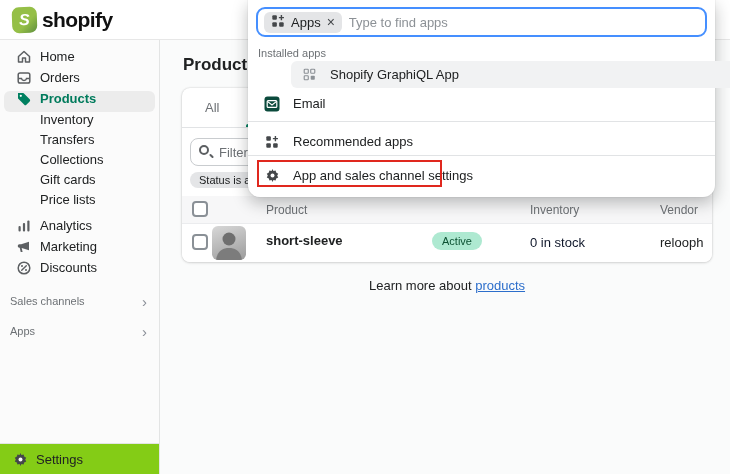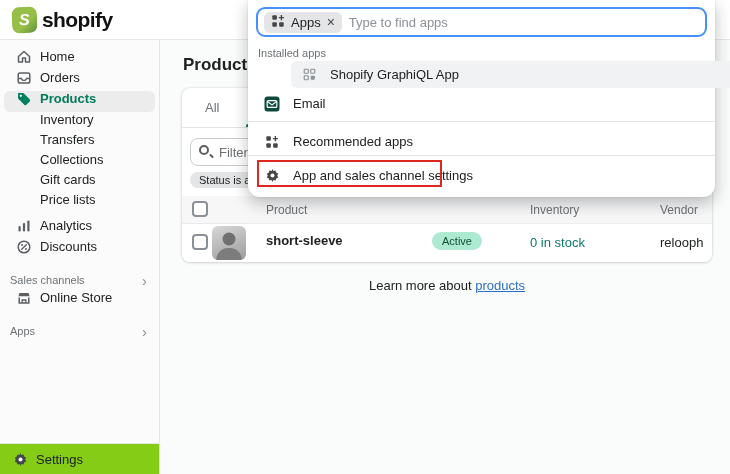--- a/index.html
+++ b/index.html
@@ -37,21 +37,21 @@
   .mag { position:absolute; left:9px; top:7px; width:10px; height:10px; border:2px solid #5c5f62; border-radius:50%; }
   .mag::after { content:""; position:absolute; left:8px; top:8px; width:5px; height:2px; background:#5c5f62; transform:rotate(45deg); border-radius:1px; }
   #status-chip { position:absolute; left:8px; top:84px; background:#e4e5e7; border-radius:8px; padding:2px 9px; font-size:11px; color:#202223; white-space:nowrap; }
 
   #thead { position:absolute; left:0; top:108px; width:530px; height:28px; background:#f7f7f8; border-bottom:1px solid #ebecee; font-size:12px; color:#6d7175; }
   .col { position:absolute; top:7px; }
   #trow { position:absolute; left:0; top:136px; width:530px; height:38px; background:#fff; border-radius:0 0 8px 8px; font-size:13px; color:#202223; }
   .cbox { width:16px; height:16px; border:2px solid #8a9096; border-radius:4px; background:#fff; position:absolute; left:10px; }
   #thumb { position:absolute; left:30px; top:2px; width:34px; height:34px; border-radius:6px; background:linear-gradient(160deg,#d8d8d8,#9b9b9b); overflow:hidden; }
   .badge { position:absolute; left:250px; top:8px; background:#aee9d1; color:#0c5132; font-size:11px; padding:3px 10px; border-radius:10px; }
-  #stock { position:absolute; left:348px; top:11px; color:#0f766e; }
+  #stock { position:absolute; left:348px; top:11px; color:#0f172a; }
   #vendor-cell { position:absolute; left:478px; top:11px; }
   #product-cell { position:absolute; left:84px; top:9px; font-weight:bold; }
   #learn-more { left:182px; top:278px; width:530px; text-align:center; font-size:13px; color:#202223; z-index:2; }
   #learn-more a { color:#2c6ecb; text-decoration:underline; }
 
   
   #popover { left:248px; top:0; width:467px; height:197px; background:#fff; border-radius:0 0 12px 12px; box-shadow:0 6px 16px rgba(23,24,24,.28), 0 0 0 1px rgba(0,0,0,.03); z-index:50; }
   #searchbox { position:absolute; left:8px; top:7px; width:451px; height:30px; border:2px solid #458fff; border-radius:9px; background:#fff; display:flex; align-items:center; padding:0 6px; gap:7px; }
   #apps-pill { display:flex; align-items:center; gap:6px; background:#e4e5e7; border-radius:6px; height:21px; padding:0 7px; font-size:13px; color:#202223; }
   #apps-pill .x { color:#44474a; font-size:14px; line-height:1; }
@@ -126,41 +126,39 @@
           <rect x="2.5" y="8" width="2.2" height="5.5" rx="1" fill="#5c5f62"></rect>
           <rect x="6.9" y="5" width="2.2" height="8.5" rx="1" fill="#5c5f62"></rect>
           <rect x="11.3" y="2.5" width="2.2" height="11" rx="1" fill="#5c5f62"></rect>
         </svg>
     </span>
       <span>Analytics</span>
   </div>
   <div class="nav-item">
     <span class="ic">
       <svg width="16" height="16" viewBox="0 0 16 16">
+          <path d="M13 2.8 5.2 5.3H3.4a1.7 1.7 0 0 0 0 3.4h.3l1 4.2h1.9l-.9-4 7.3 2.3z" fill="#5c5f62"></path>
+        </svg>
+    </span>
+      <span>Marketing</span>
+  </div>
+  <div class="nav-item">
+    <span class="ic">
+      <svg width="16" height="16" viewBox="0 0 16 16">
           <circle cx="8" cy="8" r="5.8" fill="none" stroke="#5c5f62" stroke-width="1.5"></circle>
           <path d="M5.7 10.3l4.6-4.6" stroke="#5c5f62" stroke-width="1.4" stroke-linecap="round"></path>
           <circle cx="6" cy="6" r="1" fill="#5c5f62"></circle>
           <circle cx="10" cy="10" r="1" fill="#5c5f62"></circle>
         </svg>
     </span>
       <span>Discounts</span>
   </div>
   <div class="nav-section">
     <span>Sales channels</span>
     <span class="chev">›</span>
-  </div>
-  <div class="nav-item">
-    <span class="ic">
-      <svg width="16" height="16" viewBox="0 0 16 16">
-          <path d="M3.4 3h9.2l1 3.3H2.4z" fill="#5c5f62"></path>
-          <path d="M3.2 7.5v5.5h9.6V7.5" fill="none" stroke="#5c5f62" stroke-width="1.5"></path>
-          <path d="M6.2 13v-3h3.6v3" fill="none" stroke="#5c5f62" stroke-width="1.3"></path>
-        </svg>
-    </span>
-      <span>Online Store</span>
   </div>
   <div class="nav-section">
     <span>Apps</span>
     <span class="chev">›</span>
   </div>
   <div id="settings-row" class="abs">
     <span class="ic">
       <svg width="15" height="15" viewBox="0 0 16 16">
           <path d="M8 1l1 2.2 2.3-.6.6 2.3L14.1 6 13 8l1.1 2-2.2 1.1-.6 2.3-2.3-.6L8 15l-1-2.2-2.3.6-.6-2.3L1.9 10 3 8 1.9 6l2.2-1.1.6-2.3 2.3.6z" fill="#44474a"></path>
           <circle cx="8" cy="8" r="2.1" fill="#fbfbfb"></circle>

